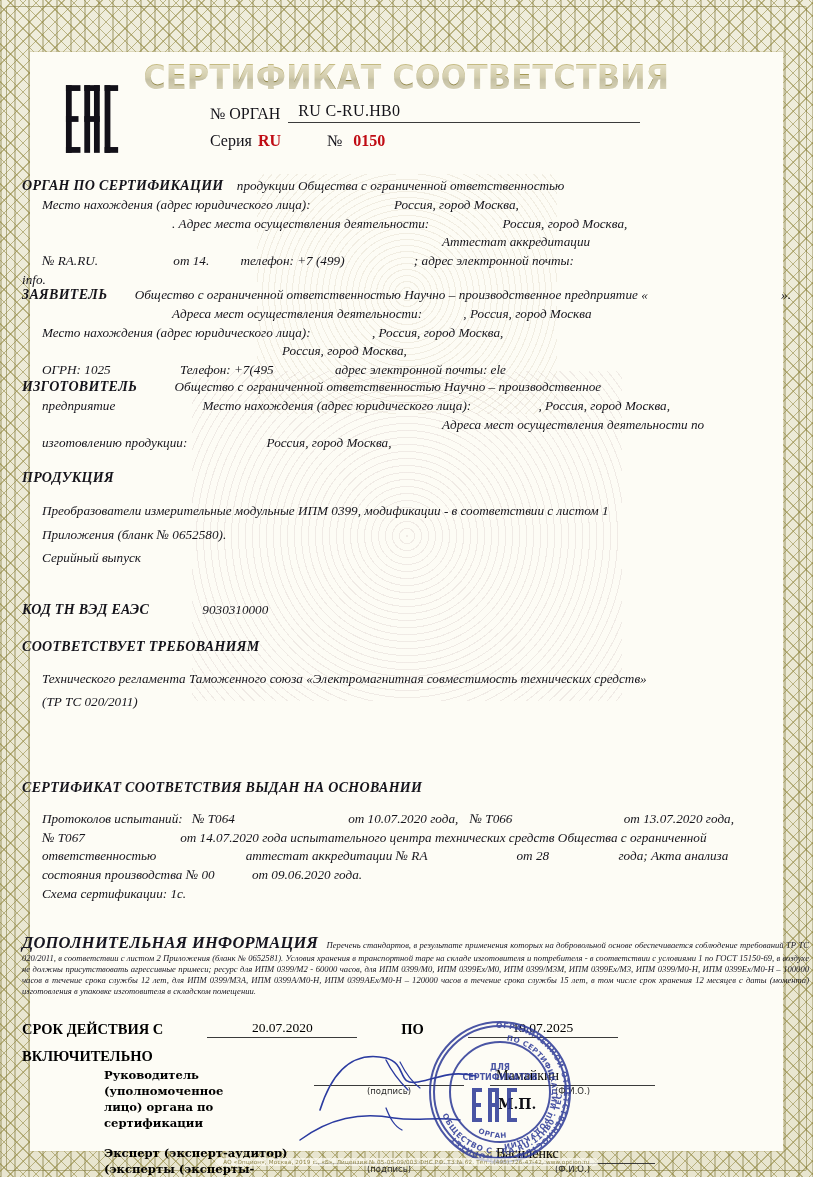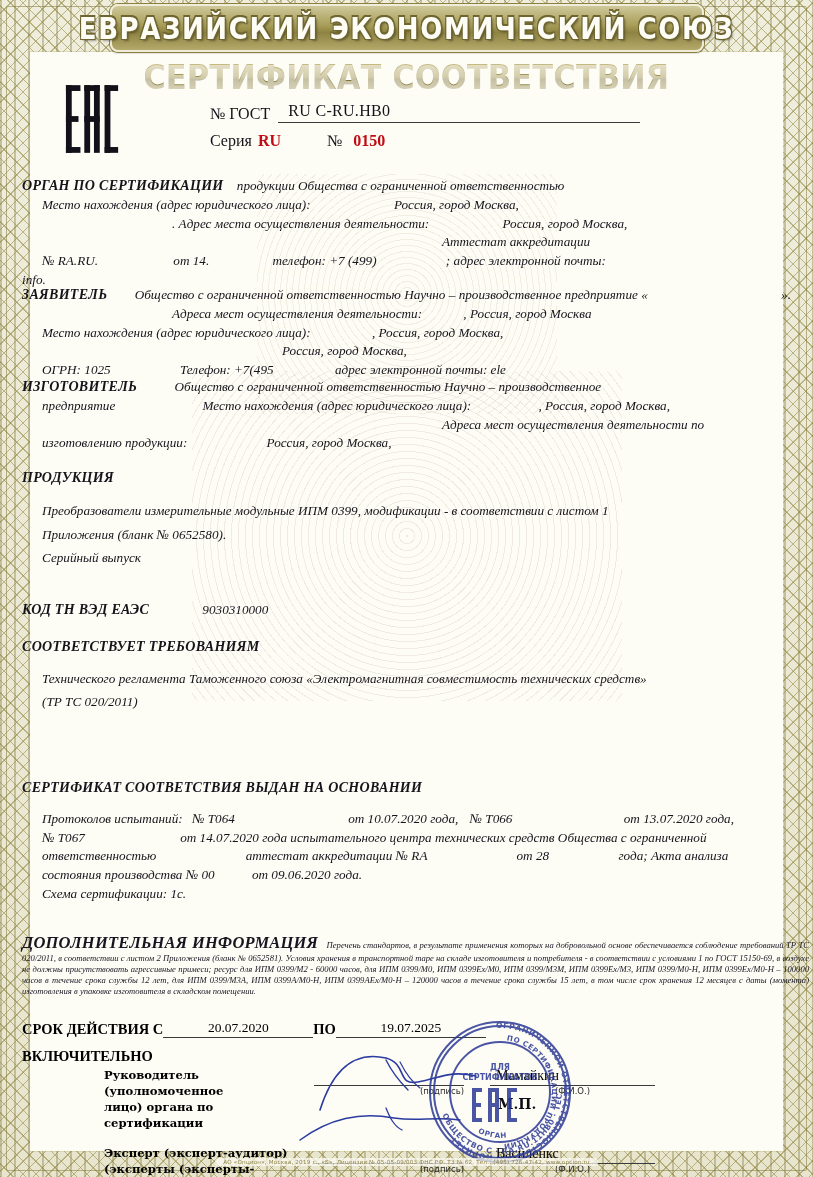--- a/index.html
+++ b/index.html
@@ -132,32 +132,32 @@
   .ind1{padding-left:20px;}
   .ind2{padding-left:150px;}
   .ind3{padding-left:260px;}
   .ind4{padding-left:420px;}
 
   
   .fineprint{font-size:8.6px;line-height:1.28;text-align:justify;color:#161520;}
 
   
   .valid{position:absolute;left:22px;top:1020px;right:16px;font-size:14.5px;font-weight:bold;}
-  .valid-row{display:flex;align-items:flex-end;}
+  .valid-row{display:flex;align-items:flex-end;gap:44px;}
   .v-lbl{white-space:nowrap;}
   .v-line{border-bottom:1px solid #3b3b3b;min-width:150px;text-align:center;font-weight:normal;font-size:13.5px;padding-bottom:1px;}
   .v-line2{border-bottom:1px solid #3b3b3b;min-width:150px;text-align:center;font-weight:normal;font-size:13.5px;padding-bottom:1px;}
   .valid-2{margin-top:10px;}
 
   
   .sig-area{position:absolute;left:104px;top:1068px;right:20px;font-size:12.4px;}
   .sig-block{display:flex;align-items:flex-start;margin-bottom:14px;}
   .sig-text{width:210px;font-weight:bold;line-height:1.38;font-family:"DejaVu Serif", serif;font-size:11.6px;}
   .sig-lines{flex:1;display:flex;align-items:flex-start;}
-  .sig-col{width:150px;margin-right:26px;text-align:right;}
+  .sig-col{width:150px;margin-right:26px;text-align:center;}
   .sig-col .ln{border-bottom:1px solid #3b3b3b;height:17px;}
   .sig-col .cap{font-size:8.5px;color:#2a2a2a;font-family:"DejaVu Sans",sans-serif;}
   .fio-col{width:165px;text-align:center;}
   .fio-col .nm{font-size:14px;height:17px;text-align:left;padding-left:6px;}
   .fio-col .ln{border-bottom:1px solid #3b3b3b;}
   .fio-col .cap{font-size:8.5px;color:#2a2a2a;font-family:"DejaVu Sans",sans-serif;}
 
   .mp{
     position:absolute;left:498px;top:1096px;
     font-weight:bold;font-size:14px;color:#0d0d14;
@@ -190,23 +190,20 @@
 </head>
 <body>
 
 <div class="page">
 
   <div class="border-frame"></div>
   <div class="inner-white"></div>
 
   <div class="content">
 
-    <div class="banner">
-      <div class="banner-text">ЕВРАЗИЙСКИЙ ЭКОНОМИЧЕСКИЙ СОЮЗ</div>
-    </div>
 
     <div class="cert-title">
       <span>СЕРТИФИКАТ СООТВЕТСТВИЯ</span>
     </div>
 
     <div class="eac-mark">
       <svg viewBox="0 0 60 74" xmlns="http://www.w3.org/2000/svg" aria-hidden="true">
         <g fill="#121018">
           <rect x="2" y="2" width="6" height="70"></rect>
           <rect x="2" y="2" width="15" height="6"></rect>
@@ -218,21 +215,21 @@
           <rect x="21" y="34" width="16" height="6"></rect>
           <rect x="42" y="2" width="6" height="70"></rect>
           <rect x="42" y="2" width="14" height="6"></rect>
           <rect x="42" y="66" width="14" height="6"></rect>
         </g>
       </svg>
     </div>
 
     <div class="num-block">
       <div class="num-row">
-        <span class="num-label">№ ГОСТ</span>
+        <span class="num-label">№ ОРГАН</span>
         <span class="num-line num-val">RU C-RU.HB0</span>
       </div>
       <div class="series-row">
         <span class="lbl">Серия</span>
         <span class="red">RU</span>
         <span class="series-gap"></span>
         <span class="lbl">№</span>
         <span class="red" style="margin-left:5px">0150</span>
       </div>
     </div>
@@ -249,21 +246,21 @@
       <div class="row ind2">
         <span>. Адрес места осуществления деятельности:</span>
         <span style="margin-left:70px">Россия, город Москва,</span>
       </div>
       <div class="row ind4">
         <span>Аттестат аккредитации</span>
       </div>
       <div class="row ind1">
         <span>№ RA.RU.</span>
         <span style="margin-left:72px">от 14.</span>
-        <span style="margin-left:60px">телефон: +7 (499)</span>
+        <span style="margin-left:28px">телефон: +7 (499)</span>
         <span style="margin-left:66px">; адрес электронной почты:</span>
       </div>
       <div class="row">
         <span>info.</span>
       </div>
     </div>
 
     <div class="sec" style="top:285px;">
       <div class="row">
         <span class="hdr-lg">ЗАЯВИТЕЛЬ</span>

